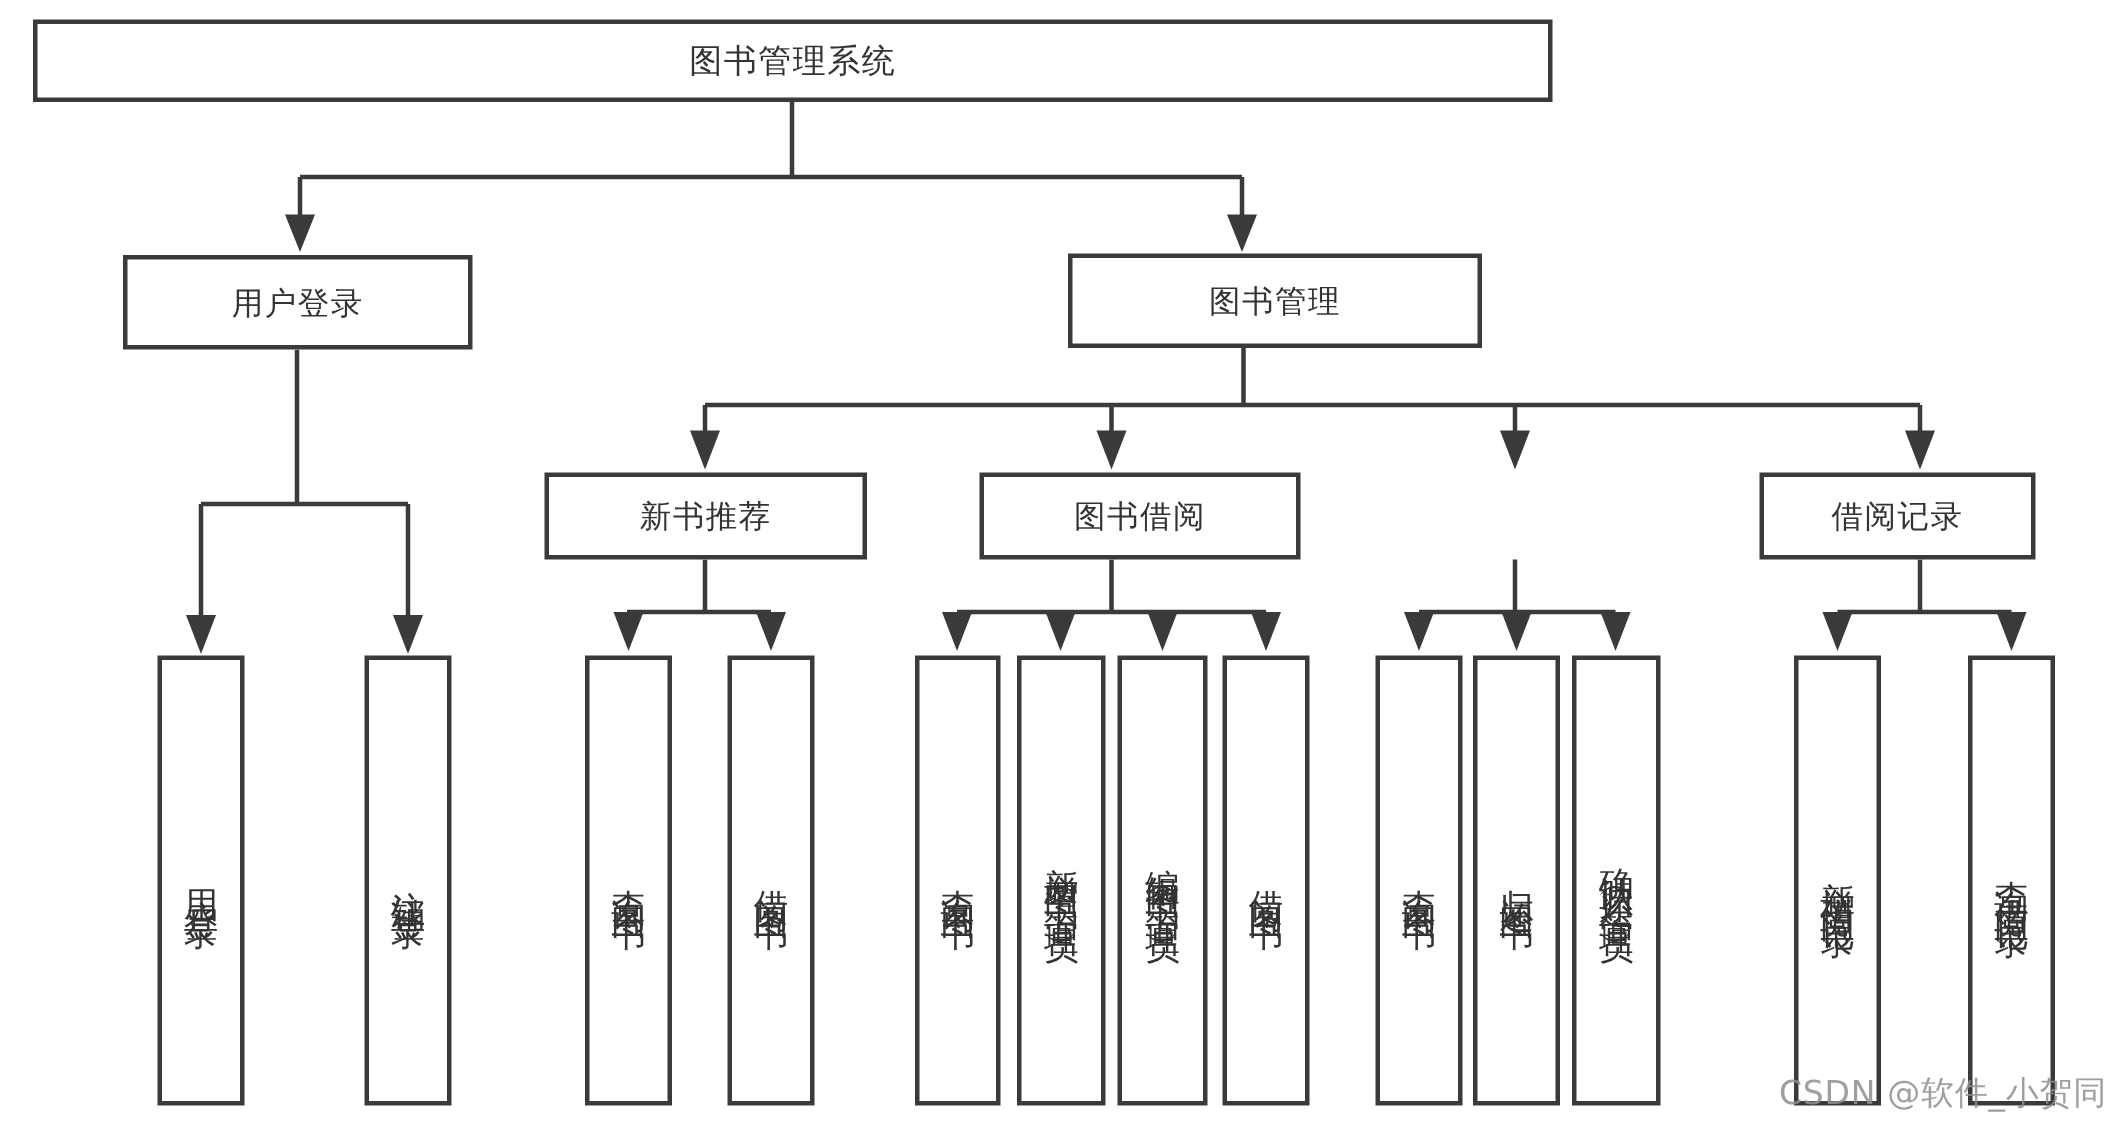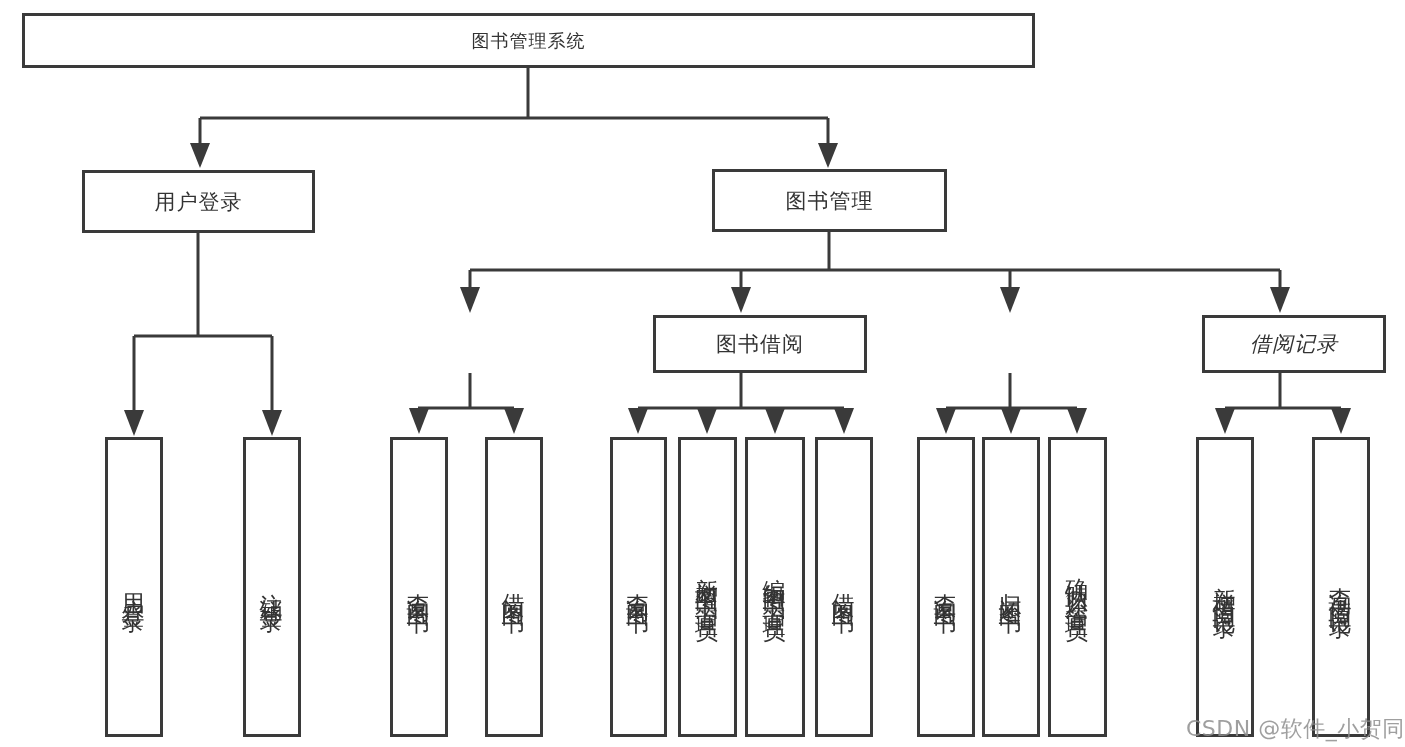--- a/index.html
+++ b/index.html
@@ -40,21 +40,21 @@
     display: flex;
     align-items: center;
     justify-content: center;
     text-align: center;
   }
   .node.h {
     font-size: 21px;
     letter-spacing: 1px;
   }
   .node.root {
-    font-size: 18px;
+    font-size: 22px;
   }
   .node.v {
     writing-mode: vertical-lr;
     text-orientation: mixed;
     font-size: 23px;
     letter-spacing: 6px;
     padding: 6px 0;
   }
   .watermark {
     position: absolute;
@@ -106,24 +106,25 @@
       <polygon points="1001,408 1021,408 1011,434"></polygon>
       <polygon points="1067,408 1087,408 1077,434"></polygon>
       <polygon points="1215,408 1235,408 1225,434"></polygon>
       <polygon points="1331,408 1351,408 1341,434"></polygon>
     </g>
   </svg>
 
   <div class="node h root" style="left:22px; top:13px; width:1013px; height:55px;">图书管理系统</div>
 
   <div class="node h" style="left:82px; top:170px; width:233px; height:63px;">用户登录</div>
-  <div class="node h" style="left:712px; top:169px; width:235px; height:63px;">图书管理</div>
+  <div class="node h" style="left:712px; top:169px; width:276px; height:63px;">图书管理</div>
 
+  <div class="node h" style="left:363px; top:315px; width:215px; height:58px;">新书推荐</div>
   <div class="node h" style="left:634px; top:315px; width:214px; height:58px;margin-left:19px;">图书借阅</div>
-  <div class="node h" style="left:1202px; top:315px; width:184px; height:58px;font-style:italic;">借阅记录</div>
+  <div class="node h" style="left:1173px; top:315px; width:184px; height:58px;">借阅记录</div>
 
   <div class="node v" style="left:105px; top:437px; width:58px; height:300px;">用户登录</div>
   <div class="node v" style="left:243px; top:437px; width:58px; height:300px;">注销登录</div>
 
   <div class="node v" style="left:390px; top:437px; width:58px; height:300px;">查询图书</div>
   <div class="node v" style="left:485px; top:437px; width:58px; height:300px;">借阅图书</div>
 
   <div class="node v" style="left:610px; top:437px; width:57px; height:300px;">查询图书</div>
   <div class="node v" style="left:678px; top:437px; width:59px; height:300px;">新增图书（管理员）</div>
   <div class="node v" style="left:745px; top:437px; width:60px; height:300px;">编辑图书（管理员）</div>

